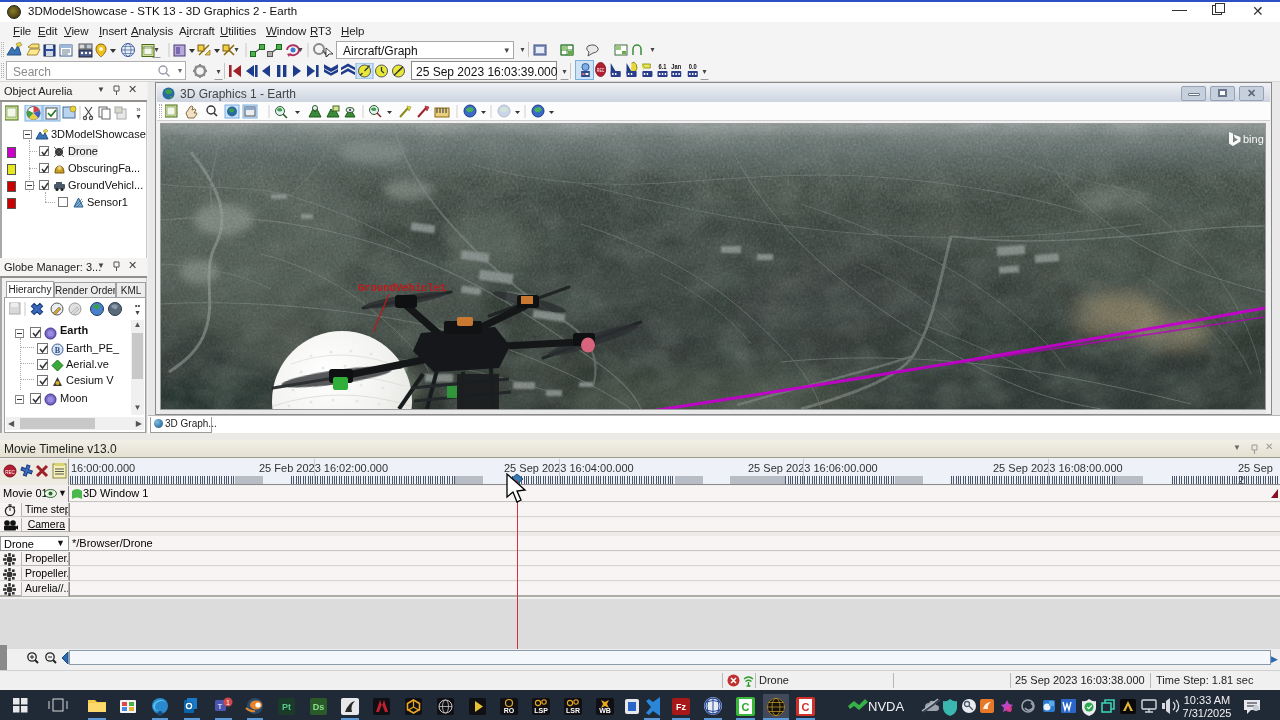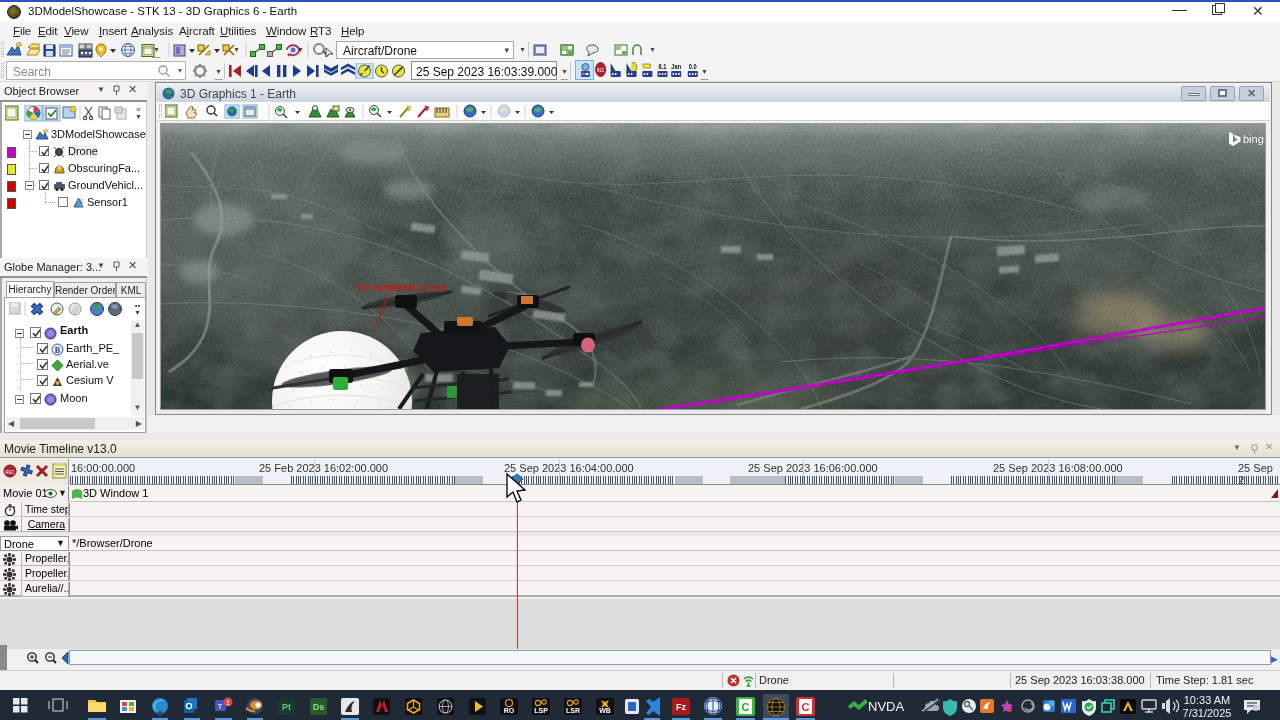--- a/index.html
+++ b/index.html
@@ -10,21 +10,21 @@
   .sep { position:absolute; width:1px; background:#c5c5c5; }
   .grip { position:absolute; width:3px; border-left:1px dotted #b0b0b0; border-right:1px dotted #b0b0b0; }
   .ovf { position:absolute; font-size:8px; color:#444; line-height:7px; text-align:center; width:9px; }
 </style>
 </head>
 <body>
 <div id="root">
 
   <div class="abs" style="left:0;top:0;width:1280px;height:22px;background:#ffffff;border-top:2px solid #2a52c4;"></div>
   <div class="abs" style="left:7px;top:5px;width:14px;height:14px;border-radius:50%;background:radial-gradient(circle at 5px 5px,#8a7a28,#4a4013 70%);border:1px solid #222;"></div>
-  <div class="abs" style="left:28px;top:5px;font-size:11.5px;color:#111;">3DModelShowcase - STK 13 - 3D Graphics 6 - Earth</div>
+  <div class="abs" style="left:28px;top:5px;font-size:11.5px;color:#111;">3DModelShowcase - STK 13 - 3D Graphics 2 - Earth</div>
   <div class="abs" style="left:1172px;top:10px;width:15px;height:1px;background:#333;"></div>
   <div class="abs" style="left:1212px;top:5px;width:10px;height:10px;border:1px solid #333;background:#fff;"></div>
   <div class="abs" style="left:1215px;top:3px;width:10px;height:10px;border:1px solid #333;background:#fff;"></div>
   <div class="abs" style="left:1252px;top:4px;font-size:14px;color:#333;line-height:14px;">✕</div>
 
   <div class="abs" style="left:0;top:22px;width:1280px;height:18px;background:#f4f4f4;font-size:11.5px;color:#222;letter-spacing:-0.1px;">
     <span style="position:absolute;left:13px;top:3px;"><u>F</u>ile</span>
     <span style="position:absolute;left:38px;top:3px;"><u>E</u>dit</span>
     <span style="position:absolute;left:64px;top:3px;"><u>V</u>iew</span>
     <span style="position:absolute;left:99px;top:3px;"><u>I</u>nsert</span>
@@ -106,21 +106,21 @@
 
       <circle cx="313" cy="7" r="5" fill="none" stroke="#888" stroke-width="2"></circle>
       <path d="M316,9 l5,6 l2,-2 l-6,-5 Z" fill="#666"></path>
       <path d="M320,6 l0,9 l3,-3 l4,0 Z" fill="#fff" stroke="#000" stroke-width=".7"></path>
     </svg>
     <span class="ovf" style="left:152px;top:6px;">▾<br>―</span>
     <span class="ovf" style="left:232px;top:6px;">▾</span>
     <span class="ovf" style="left:296px;top:6px;">▾</span>
 
     <div class="abs" style="left:336px;top:1px;width:178px;height:18px;background:#fff;border:1px solid #a8a8a8;">
-      <span style="position:absolute;left:6px;top:2px;font-size:12px;color:#111;">Aircraft/Drone</span>
+      <span style="position:absolute;left:6px;top:2px;font-size:12px;color:#111;">Aircraft/Graph</span>
       <span style="position:absolute;right:4px;top:3px;font-size:9px;color:#444;">▾</span>
     </div>
     <span class="ovf" style="left:518px;top:6px;">▾</span>
     <div class="sep" style="left:528px;top:2px;height:15px;"></div>
     <svg class="abs" style="left:533px;top:2px;" width="110" height="16">
 
       <rect x="1" y="3" width="12" height="10" fill="#8a9ac8" stroke="#3a4a7a"></rect>
       <rect x="3" y="5" width="8" height="6" fill="#e8ecf4"></rect>
       <rect x="28" y="3" width="12" height="10" fill="#fff" stroke="#3a6a3a"></rect>
       <path d="M28,3 h12 v10 h-12 Z M28,8 h12 M34,3 v10" stroke="#3a8a3a" fill="none"></path>
@@ -251,21 +251,21 @@
             <rect x="36" y="12" width="2" height="2" fill="#fff"></rect>
       </g>
     </g>
       </svg>
     <span class="ovf" style="left:700px;top:8px;">▾<br>―</span>
   </div>
 
   <div id="leftdock" class="abs" style="left:0;top:82px;width:147px;height:355px;background:#f0f0f0;border-right:1px solid #c8c8c8;">
 
     <div class="abs" style="left:0;top:0;width:147px;height:18px;background:#f5f4f2;">
-      <span style="position:absolute;left:4px;top:3px;font-size:11px;color:#222;">Object Browser</span>
+      <span style="position:absolute;left:4px;top:3px;font-size:11px;color:#222;">Object Aurelia</span>
       <span style="position:absolute;left:97px;top:3px;font-size:8px;color:#444;">▼</span>
       <svg style="position:absolute;left:112px;top:3px;" width="9" height="11">
           <path d="M2,1 h5 v5 h-5 Z M4.5,6 v4" stroke="#555" fill="none"></path>
         </svg>
       <span style="position:absolute;left:128px;top:1px;font-size:11px;color:#444;">✕</span>
     </div>
     <div class="abs" style="left:0;top:18px;width:147px;height:2px;background:#909090;"></div>
     <div class="abs" style="left:0;top:20px;width:146px;height:156px;background:#fff;border-left:2px solid #a8a8a8;">
 
       <svg class="abs" style="left:3px;top:3px;" width="140" height="17">
@@ -784,20 +784,26 @@
             <path d="M0,0 l4,1.5 l0,9 l5,-3 l-3,-1.5 l-1.5,-3.5 l7,2.5 l0,4.5 l-7.5,4.5 l-4,-2.5 Z" fill="#fff" opacity="0.95"></path>
             <text x="14" y="11" font-size="11" fill="#fff" opacity="0.95" font-family="Liberation Sans">bing</text>
           </g>
         </svg>
       </div>
 
       <div class="abs" style="left:4px;top:327px;width:1106px;height:4px;background:#e8e8e8;"></div>
     </div>
   </div>
 
+  <div id="tabstrip" class="abs" style="left:148px;top:415px;width:1132px;height:18px;background:#ffffff;border-top:1px solid #b8b8b8;">
+    <div class="abs" style="left:2px;top:1px;width:62px;height:16px;background:#fff;border:1px solid #9a9a9a;border-top:none;font-size:10px;color:#222;white-space:nowrap;">
+      <span style="position:absolute;left:3px;top:2px;width:9px;height:9px;border-radius:50%;background:radial-gradient(circle at 3px 3px,#79c0e8,#1a4f7a);"></span>
+      <span style="position:absolute;left:14px;top:1px;">3D Graph...</span>
+    </div>
+  </div>
   <div class="abs" style="left:0;top:433px;width:1280px;height:7px;background:#eceae6;"></div>
 
   <div id="mt" class="abs" style="left:0;top:440px;width:1280px;height:250px;background:#f0f0f0;">
 
     <div class="abs" style="left:0;top:0;width:1280px;height:18px;background:linear-gradient(#f2f0e6,#e4e1d2);border-bottom:1px solid #9a9a94;">
       <span style="position:absolute;left:4px;top:2px;font-size:12px;color:#222;">Movie Timeline v13.0</span>
       <span style="position:absolute;left:1233px;top:3px;font-size:8px;color:#666;">▼</span>
       <svg style="position:absolute;left:1250px;top:4px;" width="9" height="11">
           <path d="M2,1 h5 v5 h-5 Z M4.5,6 v4" stroke="#999" fill="none"></path>
         </svg>

